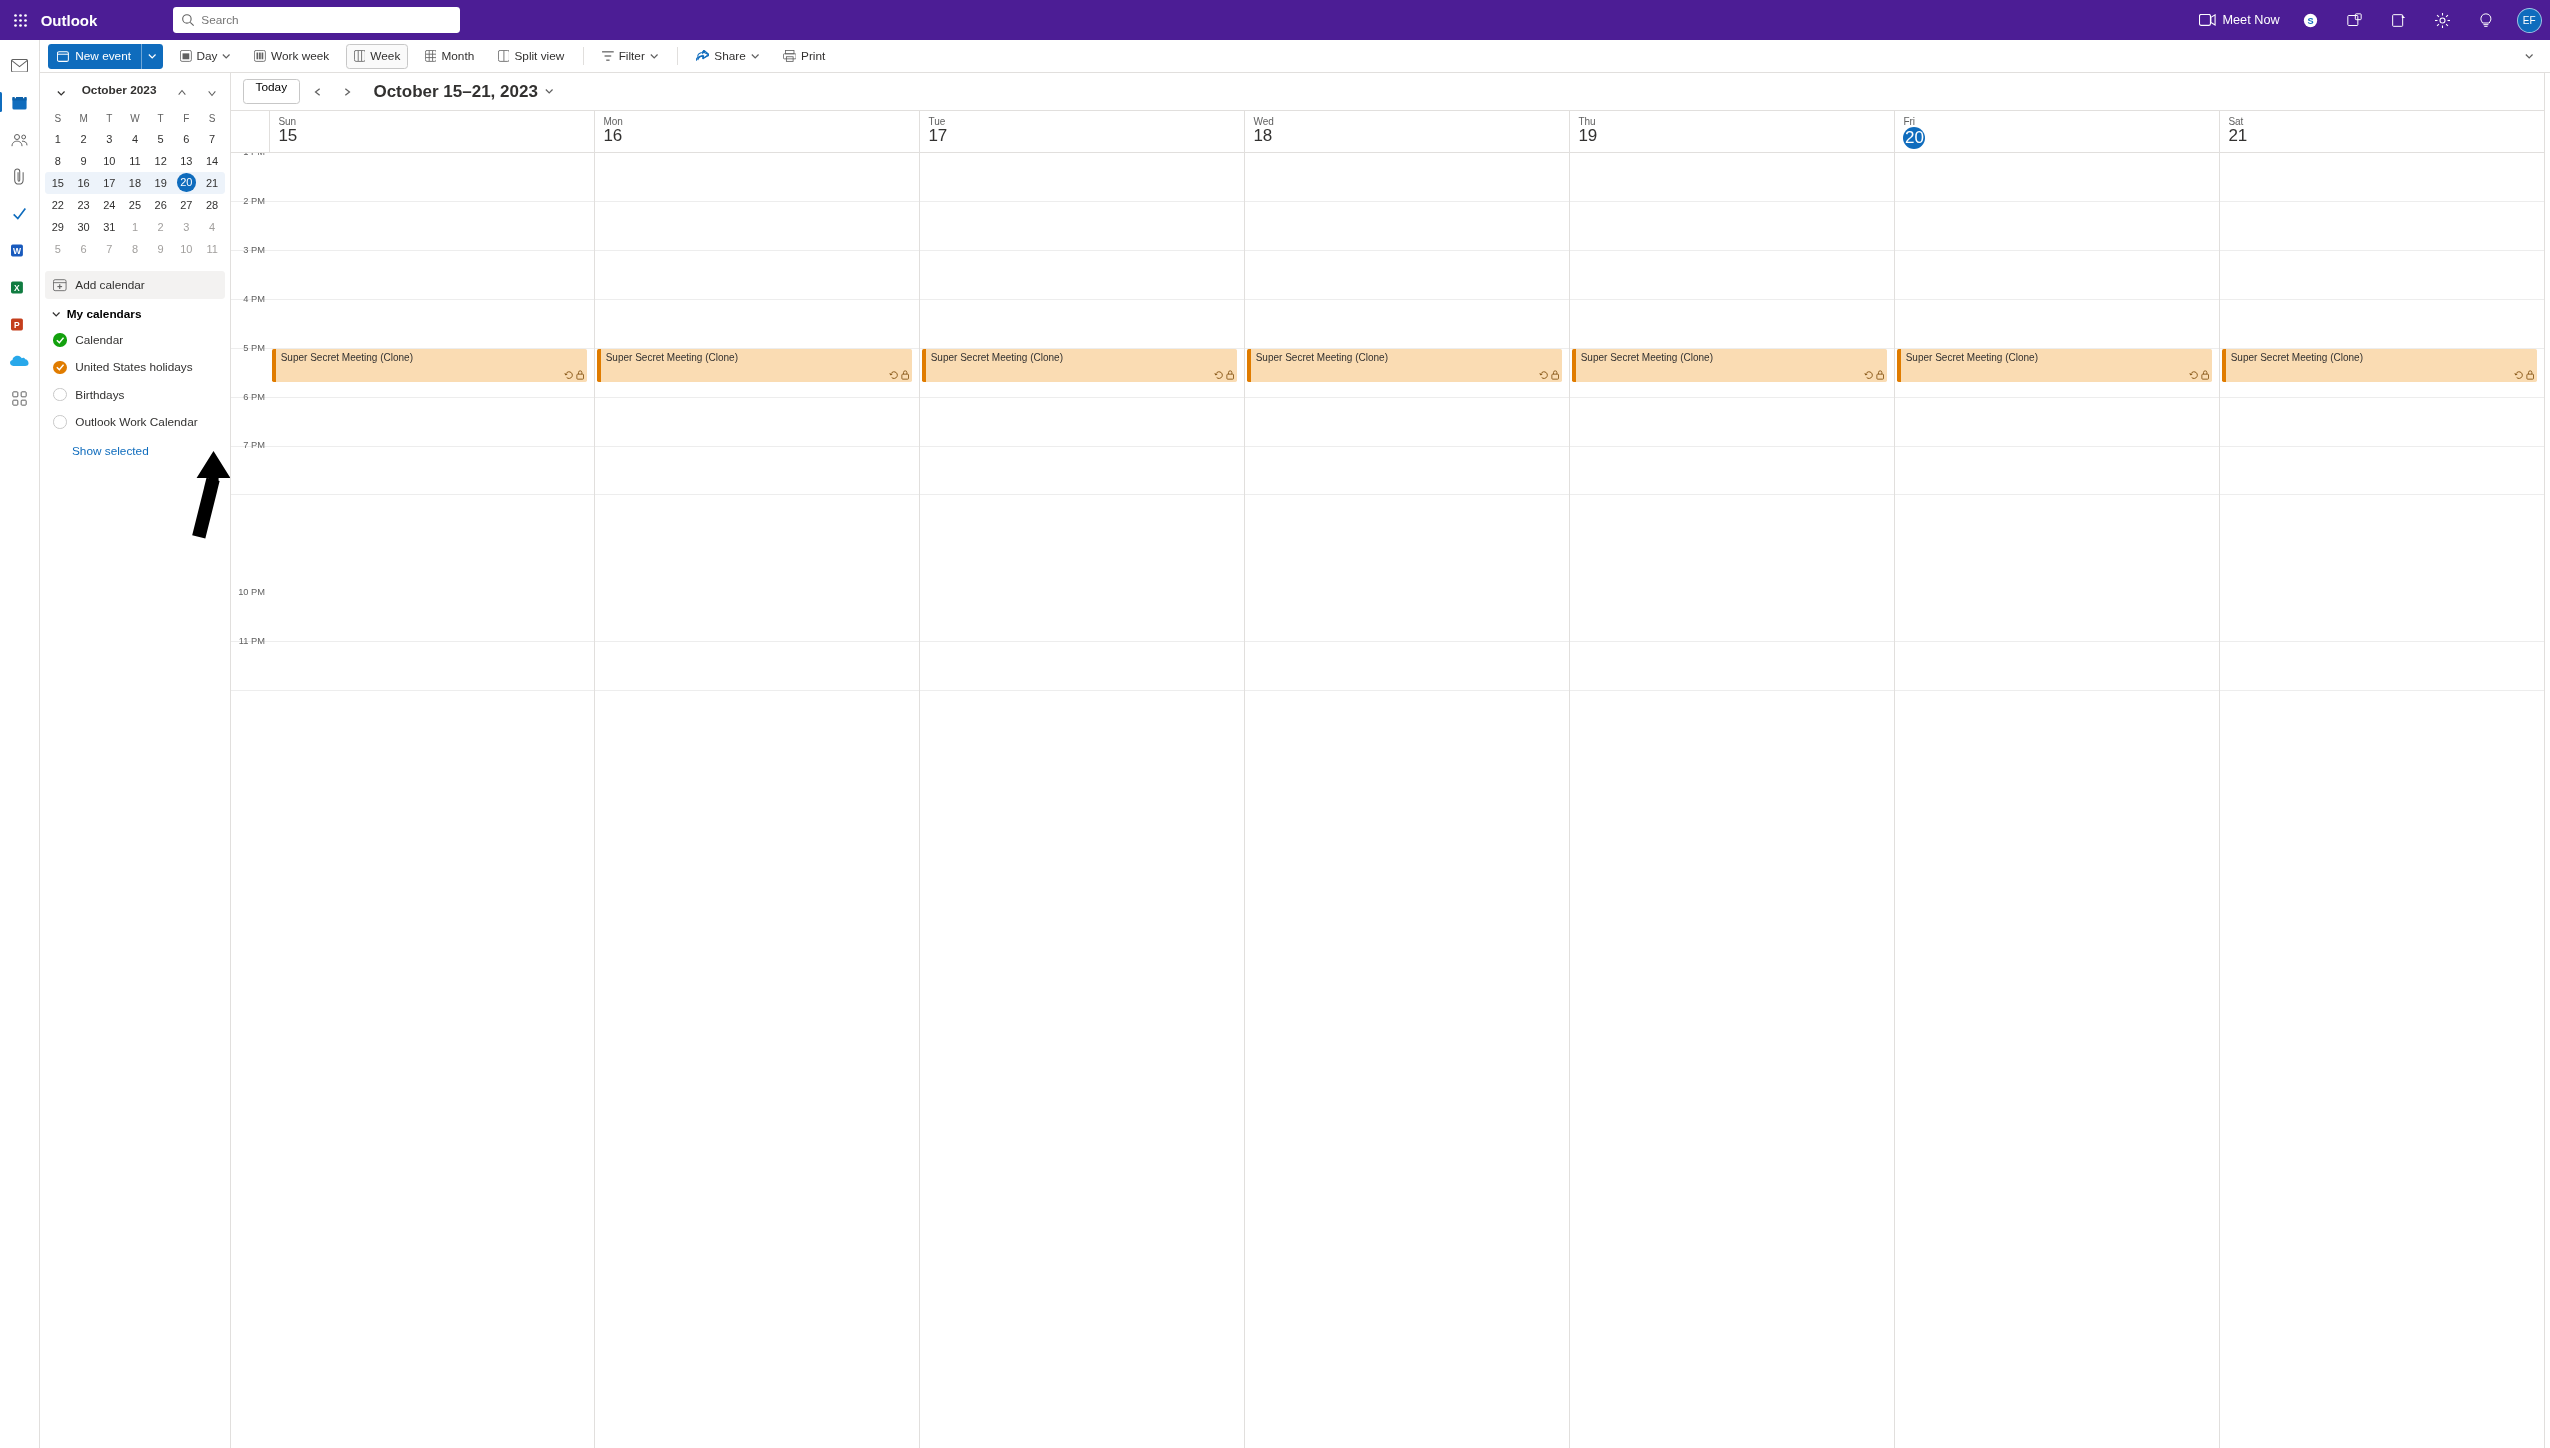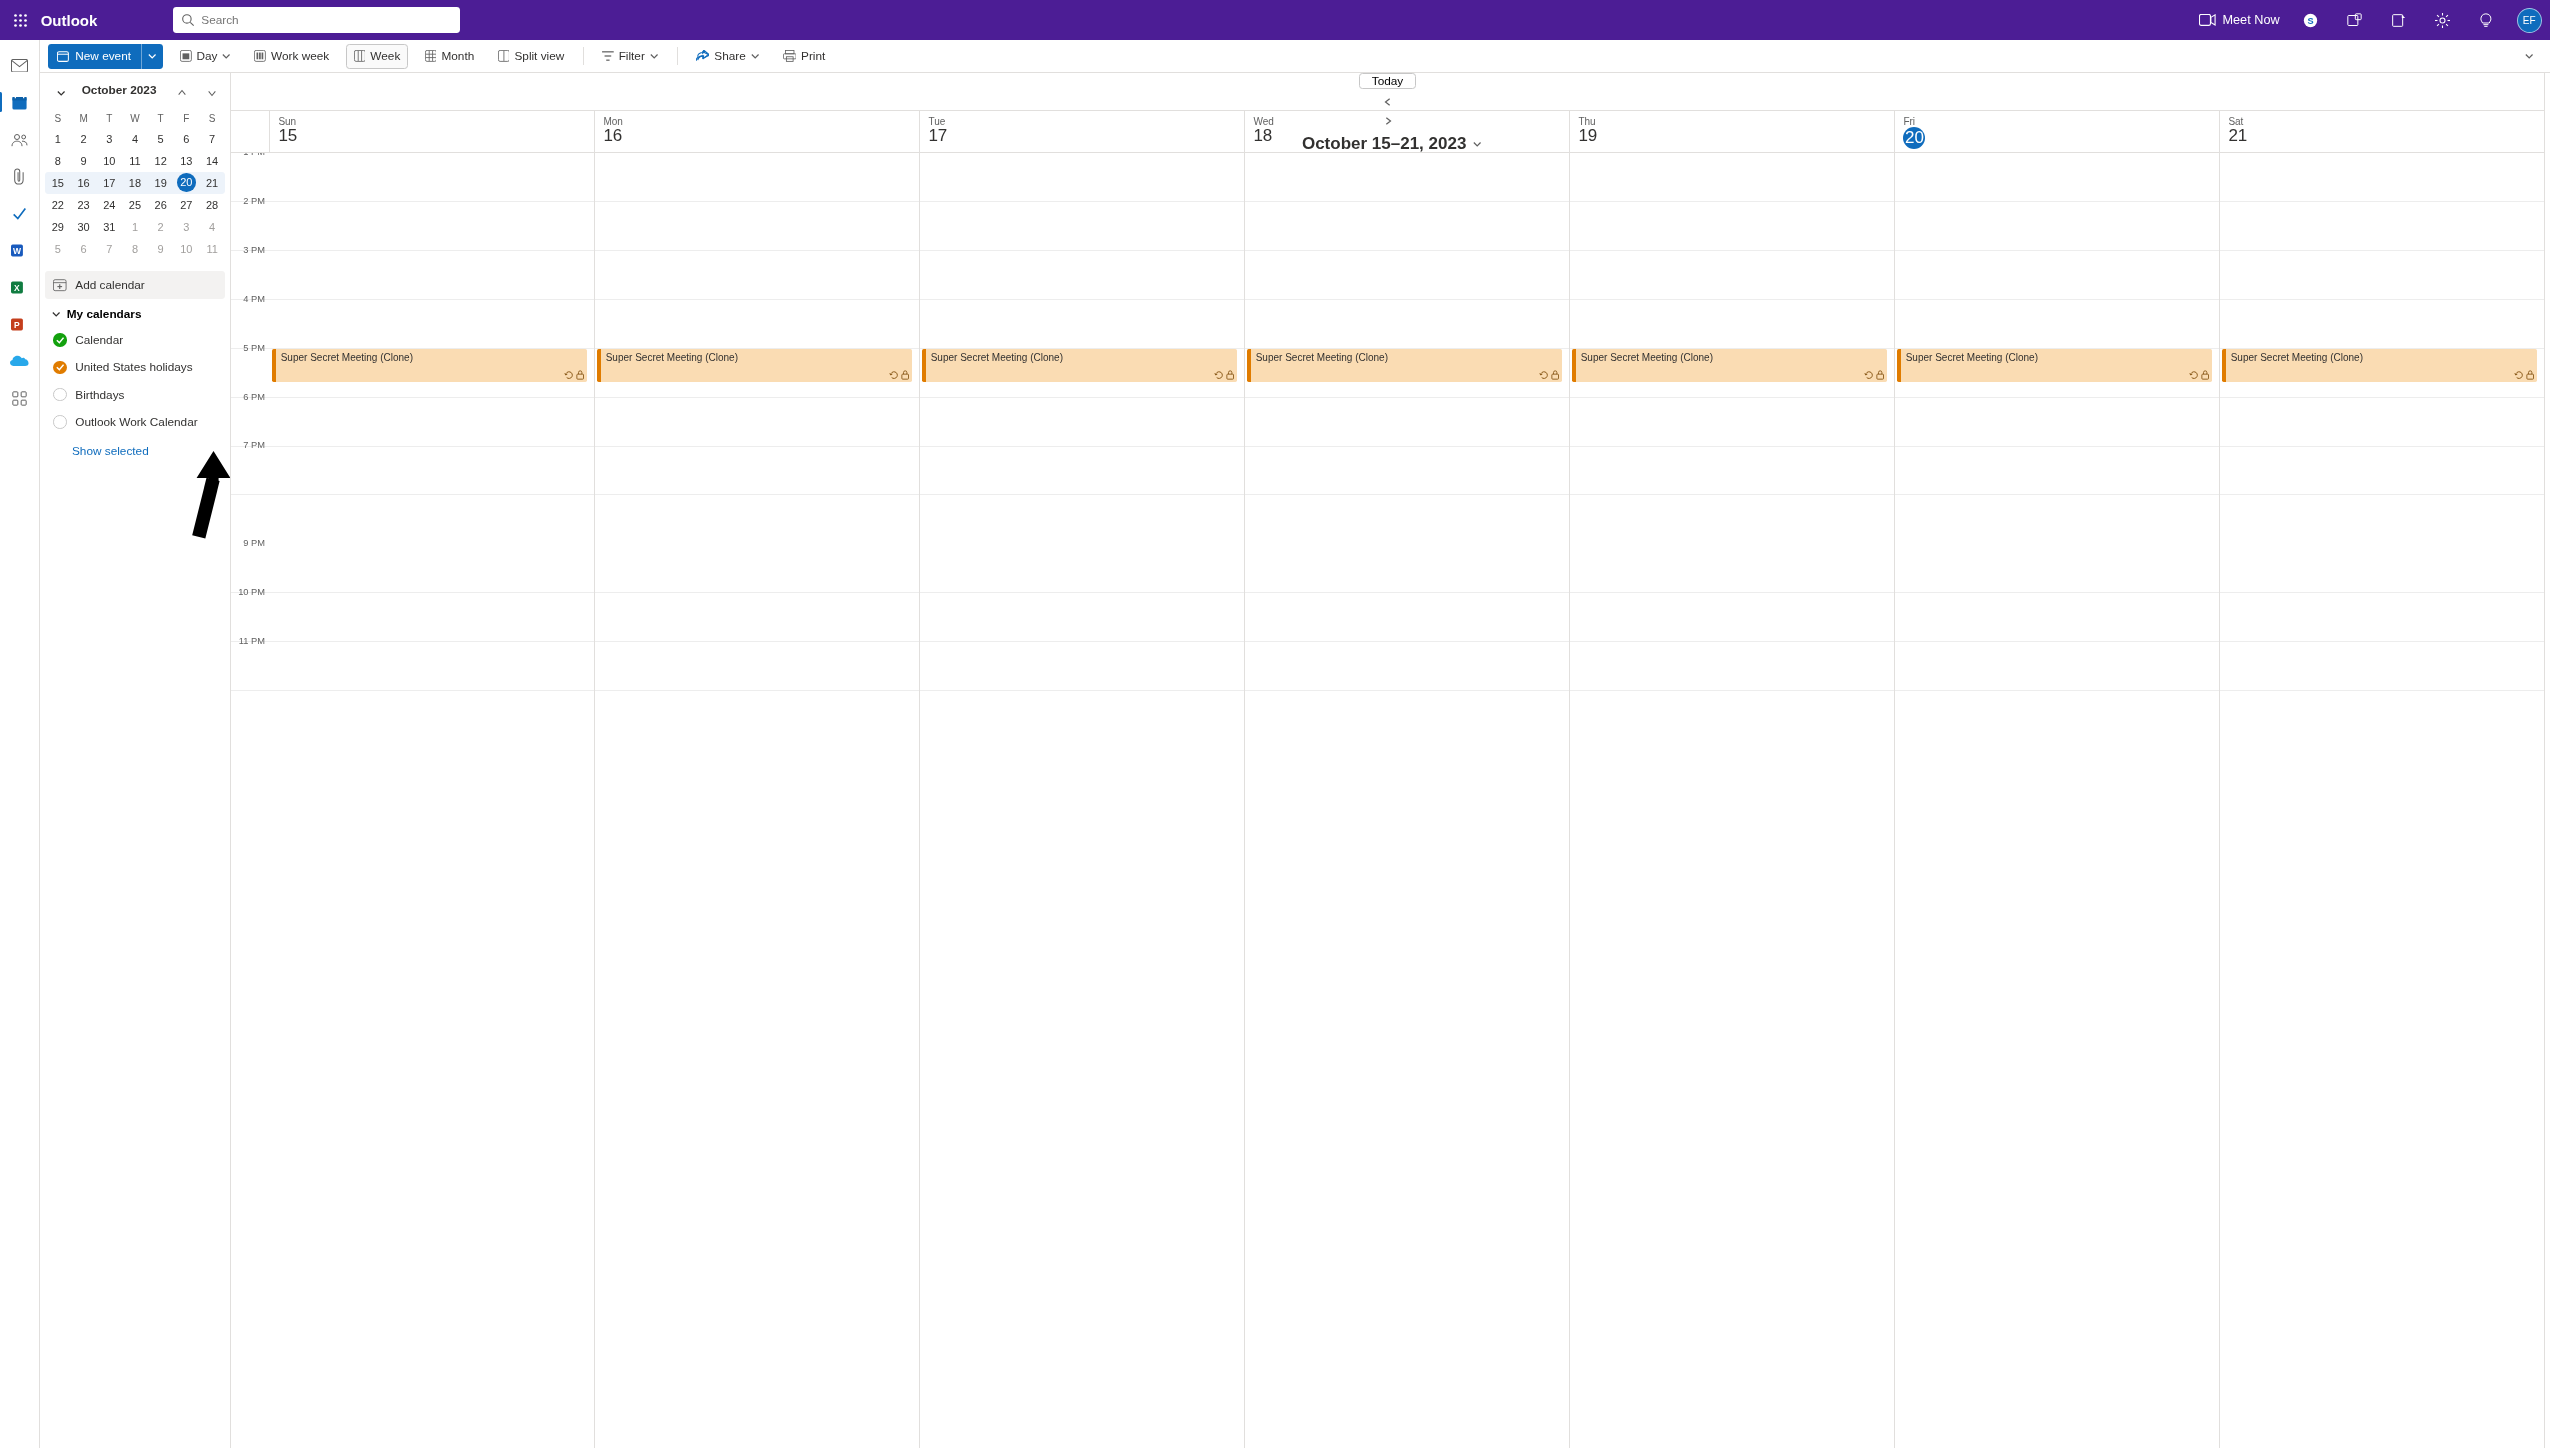--- a/index.html
+++ b/index.html
@@ -79,21 +79,21 @@
 
 .nav-row { display: flex; align-items: center; gap: 8.4px; padding: 6.7px 5px 6.7px 8.4px; font-size: 11.8px; color: #323130; cursor: pointer; border-radius: 3.4px; }
 .nav-row.hover { background: #f3f2f1; }
 .nav-row .chk { width: 13.5px; height: 13.5px; border-radius: 50%; border: 0.8px solid #c7c7c7; flex: 0 0 auto; display:flex; align-items:center; justify-content:center; }
 .nav-row .chk.on { border: none; }
 .nav-section { display: flex; align-items: center; gap: 6.7px; padding: 8.4px 3.4px 5px 6.7px; font-size: 11.8px; font-weight: 600; cursor:pointer; }
 .show-selected { color: #0F6CBD; font-size: 11.8px; padding: 8.4px 3.4px 5px 27px; cursor:pointer; }
 
 
 .surface { flex: 1; display: flex; flex-direction: column; min-width: 0; border-right: 0.8px solid #e1dfdd; margin-right: 5px; }
-.surf-head { height: 37px; display: flex; align-items: center; gap: 8.4px; padding: 0 11.8px; flex-direction: column; }
+.surf-head { height: 37px; display: flex; align-items: center; gap: 8.4px; padding: 0 11.8px; }
 .today-btn { border: 0.8px solid #c7c7c7; border-radius: 3.4px; height: 25px; padding: 0 11.8px; font-size: 11.8px; cursor: pointer; }
 .surf-title { font-size: 17px; font-weight: 600; color: #323130; margin-left: 8.4px; display: flex; align-items: center; gap: 6.7px; }
 .dayheaders { display: flex; border-top: 0.8px solid #e1dfdd; border-bottom: 0.8px solid #e1dfdd; height: 43px; }
 .gutter-h { width: 39px; border-right: 0.8px solid #e1dfdd; }
 .dayhead { flex: 1; min-width: 0; border-right: 0.8px solid #e1dfdd; padding: 5px 8.4px 0 8.4px; }
 .dayhead:last-child { border-right: none; }
 .dayhead .dow { font-size: 10px; color: #616161; }
 .dayhead .dnum { font-size: 17px; color: #323130; line-height: 18.6px; margin-top: 0; }
 .dayhead .dnum.today { background: #0F6CBD; color: #fff; border-radius: 50%; width: 22px; height: 22px; display: inline-flex; align-items: center; justify-content: center; }
 
@@ -581,23 +581,20 @@
             </div>
             <div class="hourrow" style="top: 196px;">
               <div class="hl">5 PM</div>
             </div>
             <div class="hourrow" style="top: 245px;">
               <div class="hl">6 PM</div>
             </div>
             <div class="hourrow" style="top: 293px;">
               <div class="hl">7 PM</div>
             </div>
-            <div class="hourrow" style="top: 391px;">
-              <div class="hl">9 PM</div>
-            </div>
             <div class="hourrow" style="top: 440px;">
               <div class="hl">10 PM</div>
             </div>
             <div class="hourrow" style="top: 489px;">
               <div class="hl">11 PM</div>
             </div>
             <div class="daycols">
               <div class="daycol">
                 <div class="event" style="top: 196px;">
                   <div>Super Secret Meeting (Clone)</div>

